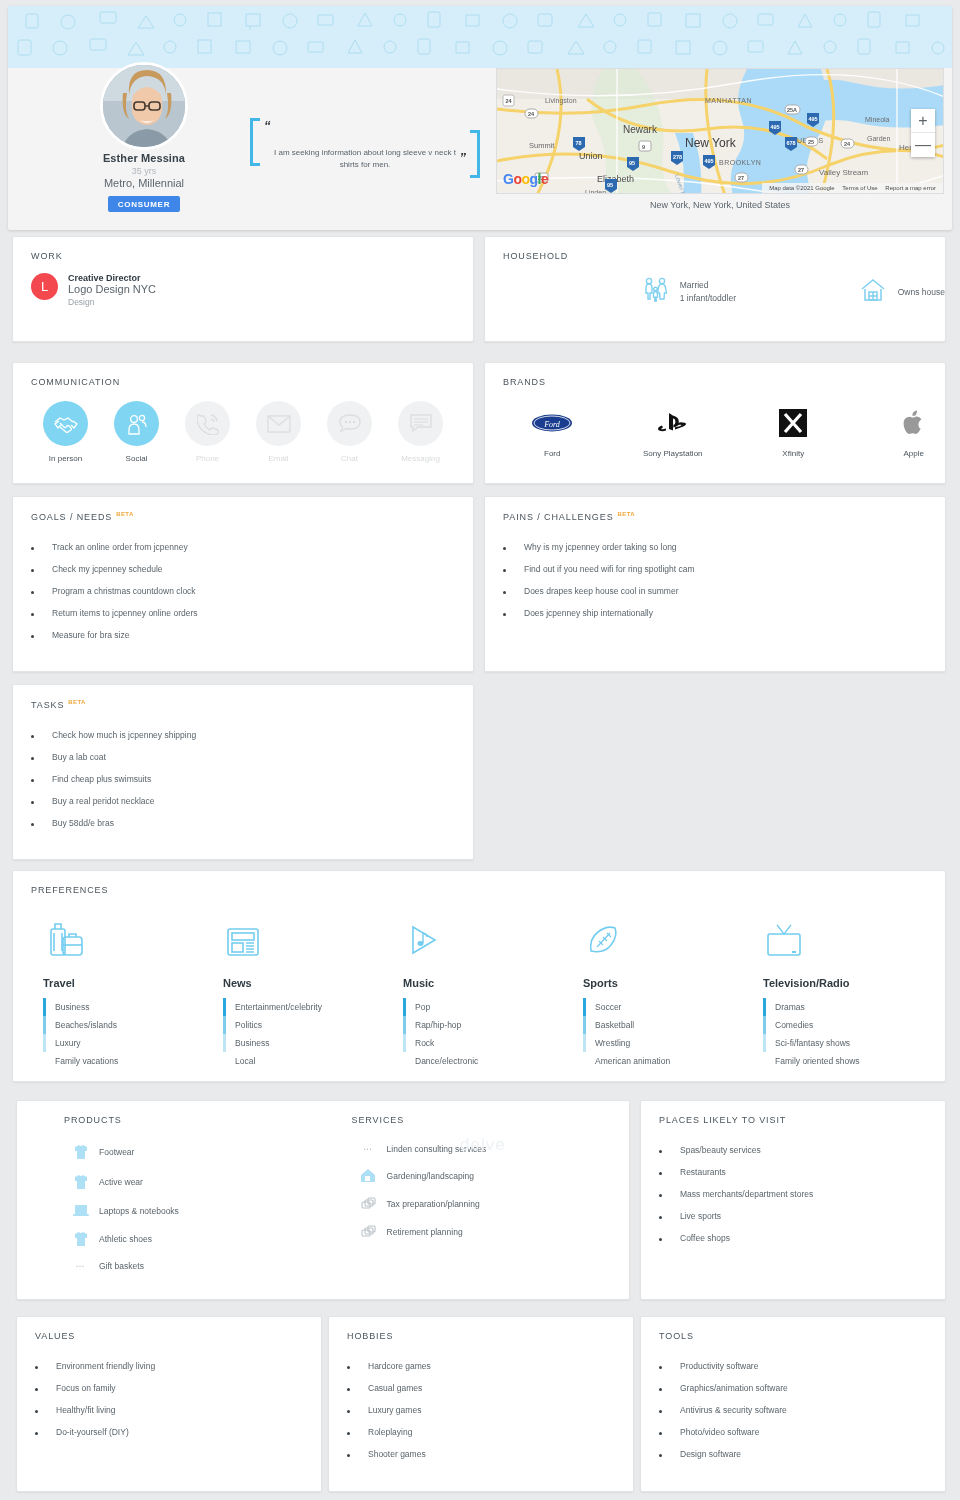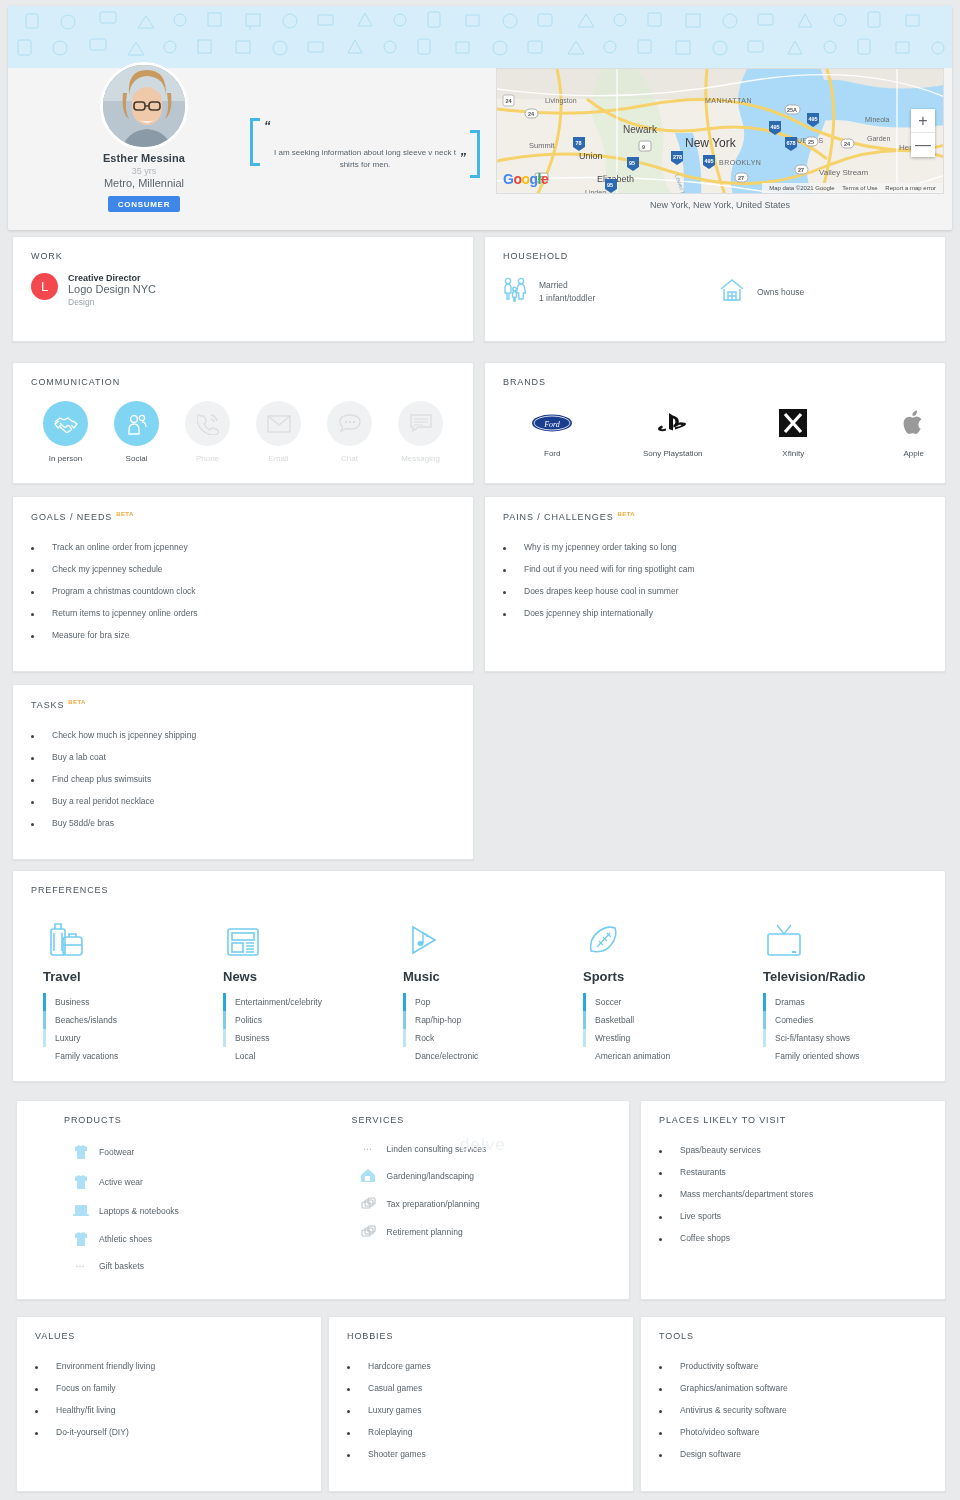--- a/index.html
+++ b/index.html
@@ -90,21 +90,21 @@
   .work-info { margin-left: 10px; }
   .work-title { font-size:9px; font-weight:bold; color:#2f3a42; }
   .work-co { font-size:11px; color:#5a646b; line-height:1.25; }
   .work-dept { font-size:8.5px; color:#9aa2a8; }
   .income { margin: 10px 0 0 55px; }
   .income-label { font-size:8.5px; color:#6b757c; }
   .income-bar { display:flex; gap:1px; margin-top:4px; }
   .income-bar i { display:block; width:27px; height:7px; background:#29a8e0; }
 
   
-  .hh-row { display:flex; padding: 16px 0 0 18px; }
+  .hh-row { display:flex; padding: 16px 0 0 18px; justify-content: flex-end; }
   .hh-item { display:flex; align-items:center; }
   .hh-item .tx { margin-left:12px; font-size:8.5px; color:#5a646b; line-height:1.5; }
 
   
   .comm-row { display:flex; padding: 14px 0 0 30px; gap: 26px; }
   .comm { width: 45px; text-align:center; }
   .comm .circle { width:45px; height:45px; border-radius:50%; display:flex;
                   align-items:center; justify-content:center; }
   .comm.on .circle { background:#7fd5f2; }
   .comm.off .circle { background:#f0f1f2; }
@@ -122,21 +122,21 @@
   .blist { padding: 14px 0 0 0; }
   .blist li { list-style:none; display:flex; align-items:flex-start;
               font-size:8.5px; color:#5a646b; padding: 6px 0 6px 18px; }
   .blist li .dot { width:3px; height:3px; border-radius:50%; background:#3a4248;
                    margin: 5px 18px 0 0; flex:none; }
 
   
   .pref-grid { display:flex; padding: 10px 0 0 30px; }
   .pref-col { width: 180px; }
   .pref-ico { height: 56px; display:flex; align-items:flex-end; }
-  .pref-name { font-size:13px; font-weight:bold; color:#2f3a42; margin-top: 8px; }
+  .pref-name { font-size:11px; font-weight:bold; color:#2f3a42; margin-top: 16px; }
   .pref-items { margin-top: 9px; }
   .pref-item { position:relative; font-size:8.5px; color:#5a646b; padding: 4px 0 4px 12px; }
   .pref-item .bar { position:absolute; left:0; top:0; bottom:0; width:3px; background:#29a8e0; }
 
   
   .ilist { padding: 12px 0 0 8px; }
   .ilist li { list-style:none; display:flex; align-items:center;
               font-size:8.5px; color:#5a646b; padding: 7px 0 7px 18px; }
   .ilist li .ic { width:17px; margin-right:10px; display:flex; justify-content:center; flex:none; }
   .ellipsis { color:#9aa2a8; font-size:9px; letter-spacing:1px; }

